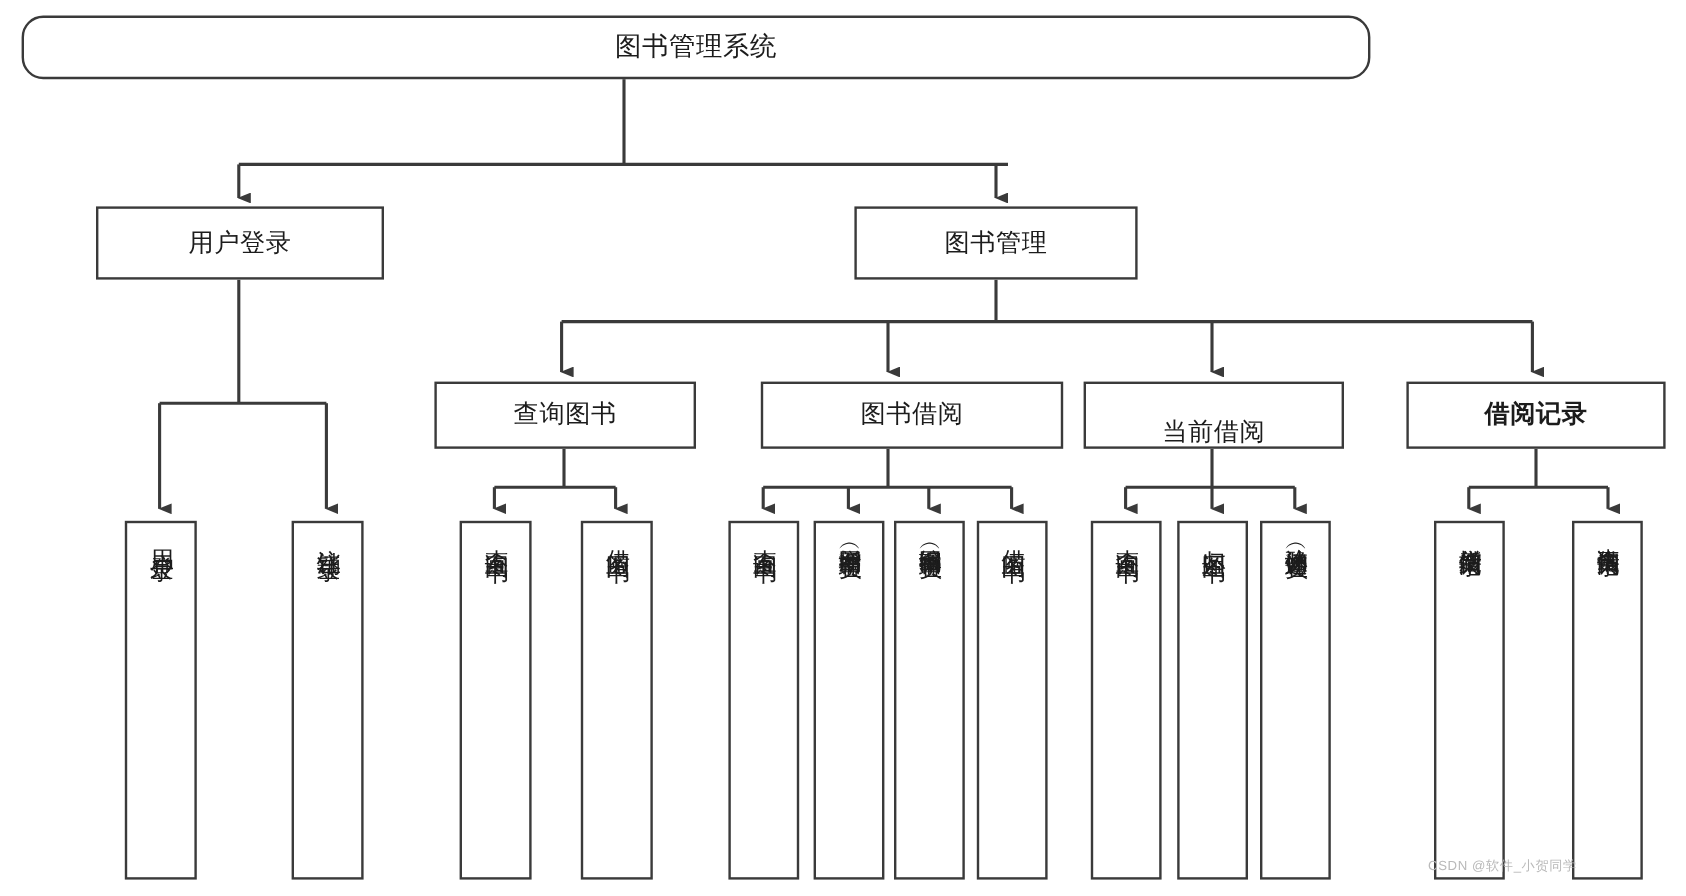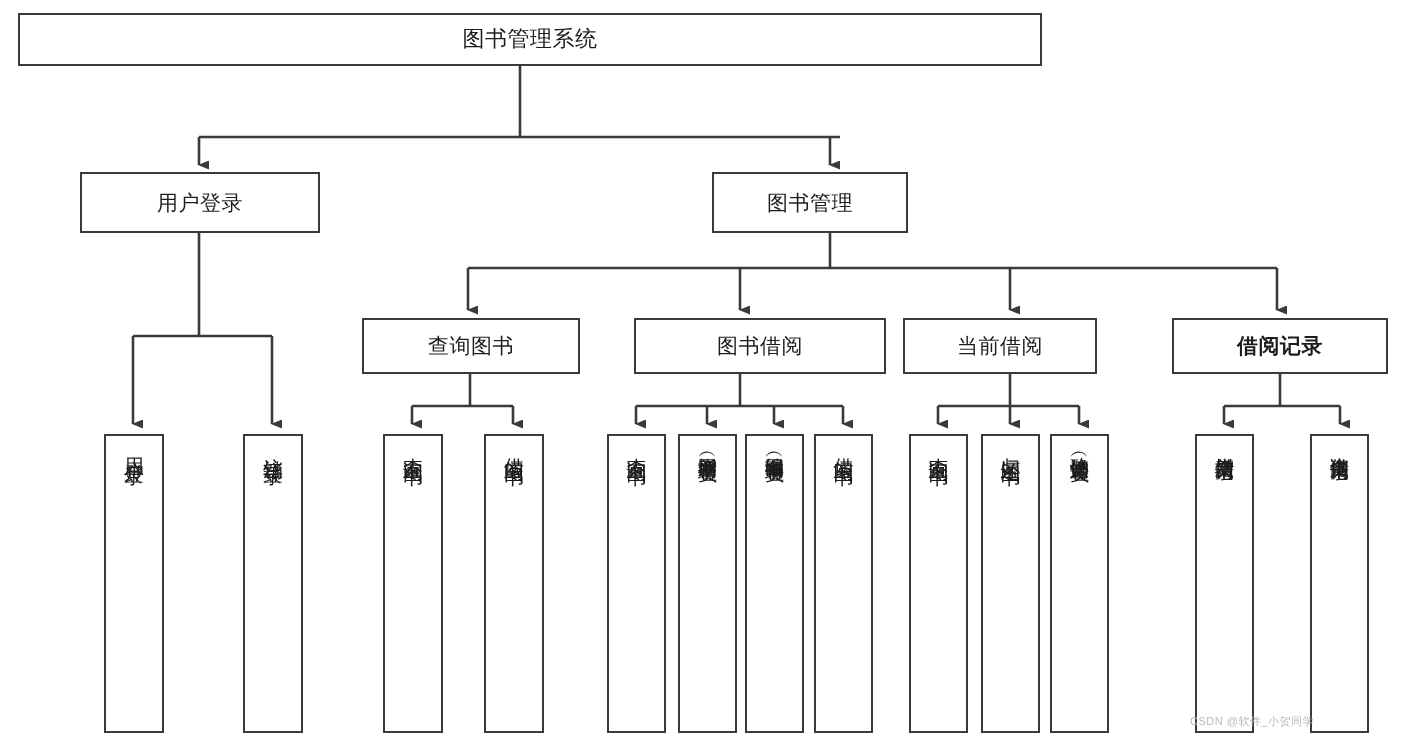--- a/index.html
+++ b/index.html
@@ -120,38 +120,38 @@
       <path d="M1010,406 L1010,424" marker-end="url(#arrowhead)"></path>
       <path d="M1079,406 L1079,424" marker-end="url(#arrowhead)"></path>
 
       <path d="M1280,374 L1280,406"></path>
       <path d="M1224,406 L1340,406"></path>
       <path d="M1224,406 L1224,424" marker-end="url(#arrowhead)"></path>
       <path d="M1340,406 L1340,424" marker-end="url(#arrowhead)"></path>
     </g>
   </svg>
 
-  <div class="node horiz root" style="left:18px; top:13px; width:1024px; height:53px;">
+  <div class="node horiz root" style="left:18px; top:13px; width:1124px; height:53px;border-radius:18px;">
     <span class="node-label">图书管理系统</span>
   </div>
 
   <div class="node horiz" style="left:80px; top:172px; width:240px; height:61px;">
     <span class="node-label">用户登录</span>
   </div>
-  <div class="node horiz" style="left:712px; top:172px; width:196px; height:61px;">
+  <div class="node horiz" style="left:712px; top:172px; width:236px; height:61px;">
     <span class="node-label">图书管理</span>
   </div>
 
   <div class="node horiz" style="left:362px; top:318px; width:218px; height:56px;">
     <span class="node-label">查询图书</span>
   </div>
   <div class="node horiz" style="left:634px; top:318px; width:252px; height:56px;">
     <span class="node-label">图书借阅</span>
   </div>
-  <div class="node horiz" style="left:903px; top:318px; width:194px; height:56px;">
+  <div class="node horiz" style="left:903px; top:318px; width:217px; height:56px;align-items:flex-end;">
     <span class="node-label">当前借阅</span>
   </div>
   <div class="node horiz" style="left:1172px; top:318px; width:216px; height:56px;font-weight:bold;">
     <span class="node-label">借阅记录</span>
   </div>
 
   <div class="node vert" style="left:104px; top:434px; width:60px; height:299px;">
     <span class="node-label">用户登录</span>
   </div>
   <div class="node vert" style="left:243px; top:434px; width:60px; height:299px;">

